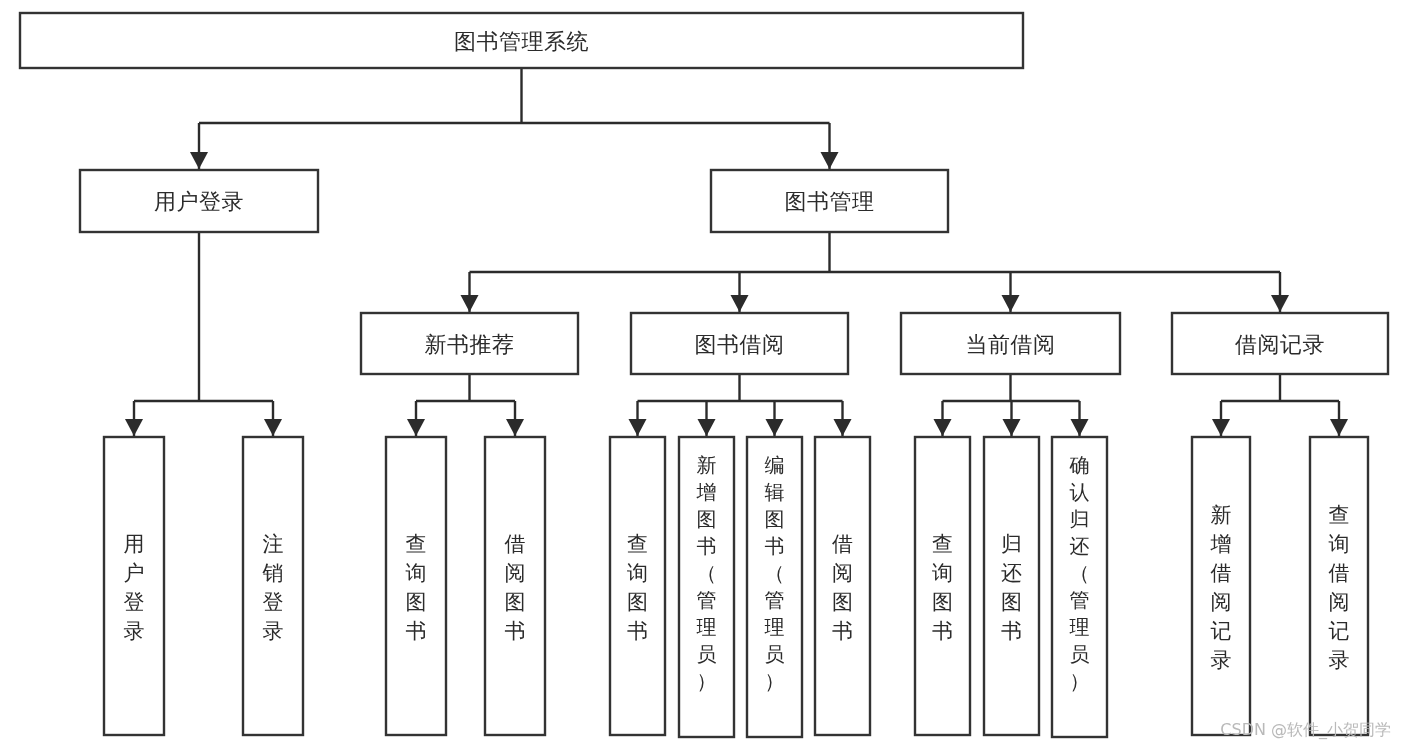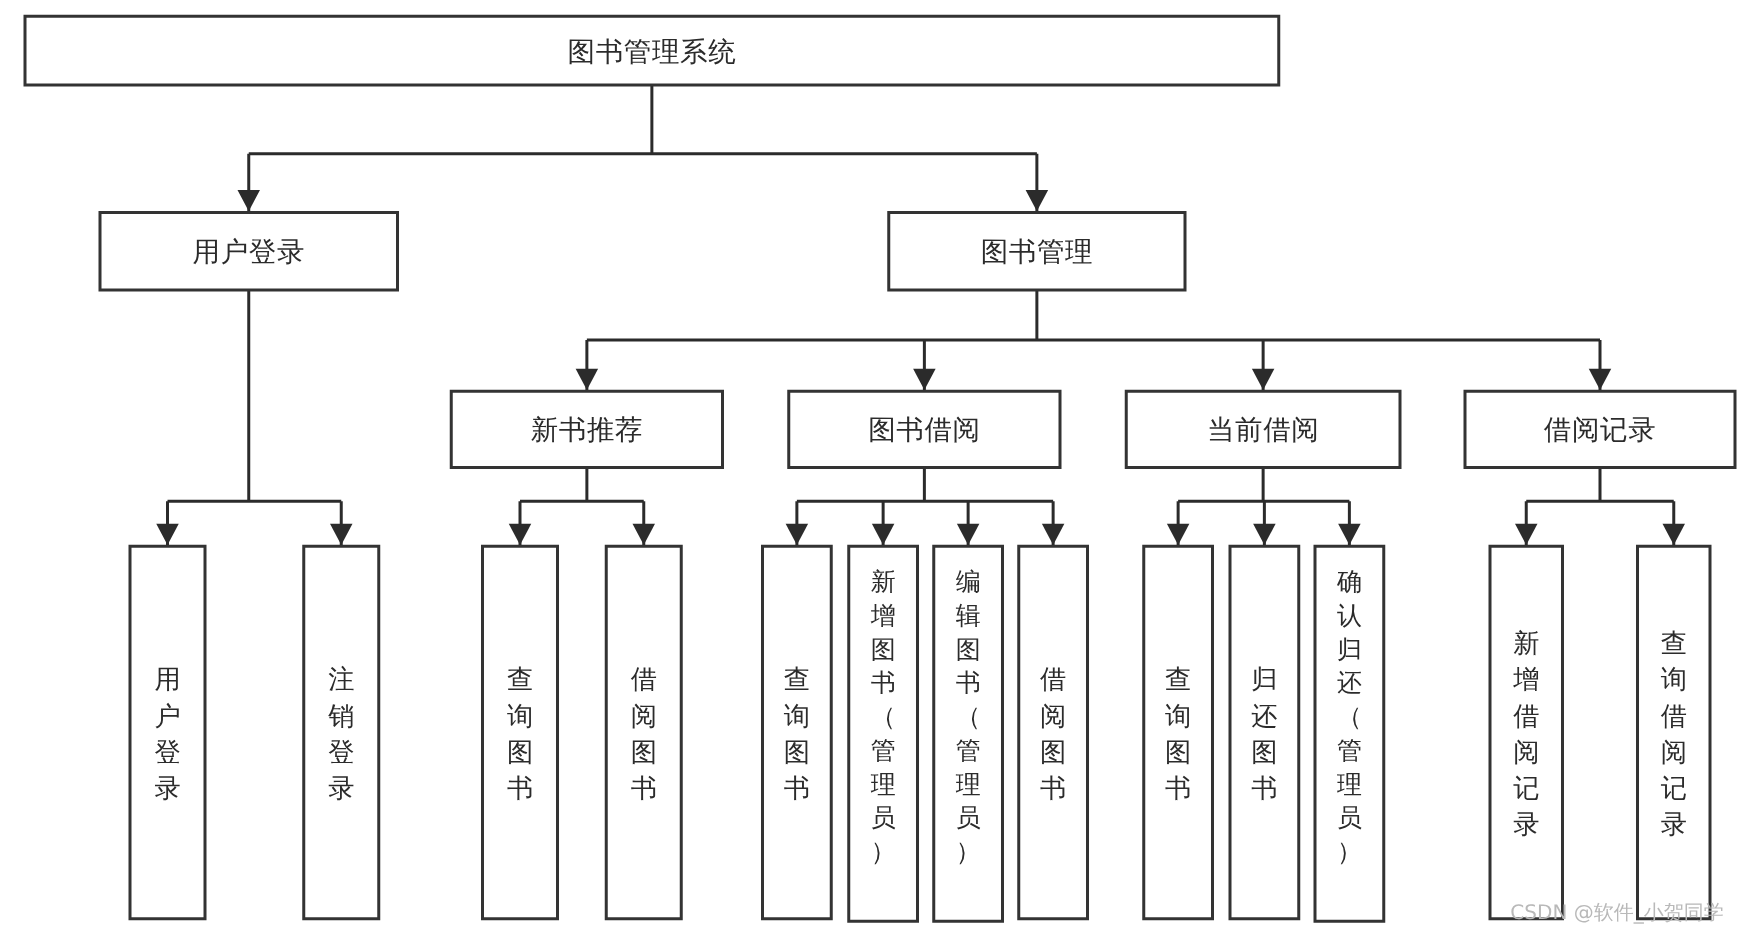--- a/index.html
+++ b/index.html
@@ -34,21 +34,21 @@
     stroke-width: 2.4;
     fill: none;
     stroke-linecap: butt;
   }
   .arrow-head {
     fill: #2b2b2b;
     stroke: none;
   }
   .watermark {
     position: absolute;
-    right: 26px;
+    right: 14px;
     bottom: 6px;
     font-family: "DejaVu Sans", "Liberation Sans", sans-serif;
     font-size: 16px;
     color: #b9b9b9;
     white-space: nowrap;
     user-select: none;
   }
 </style>
 </head>
 <body>

